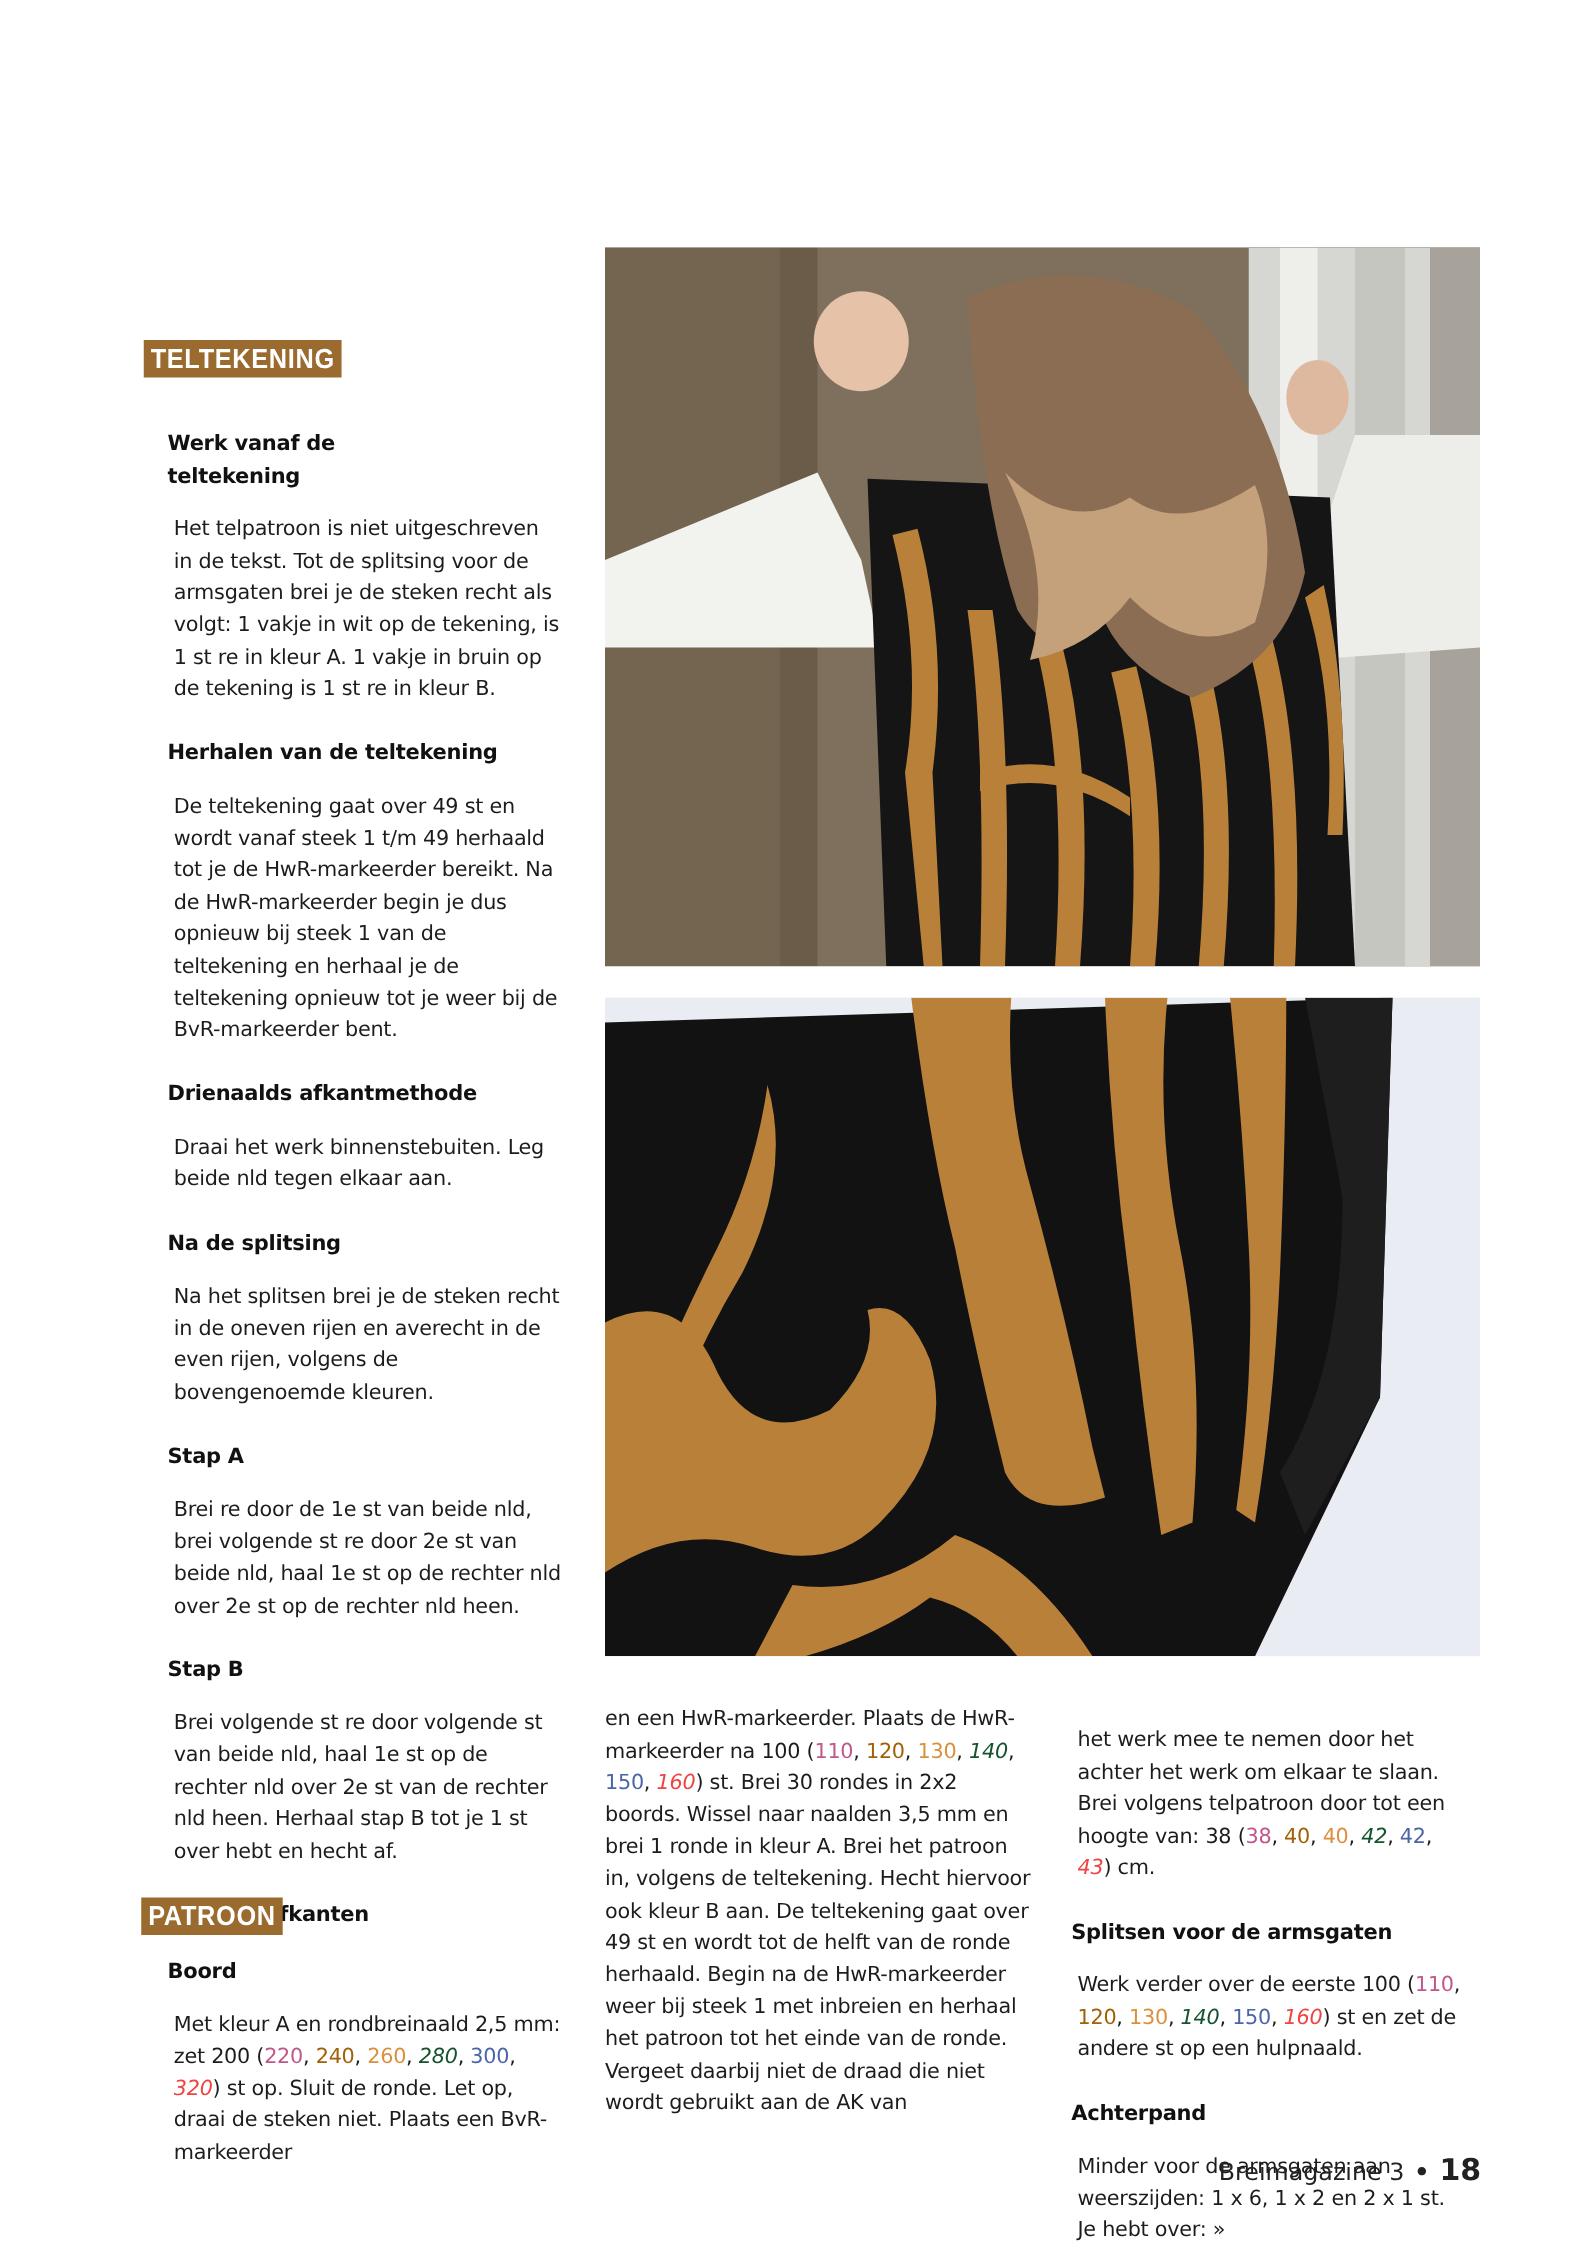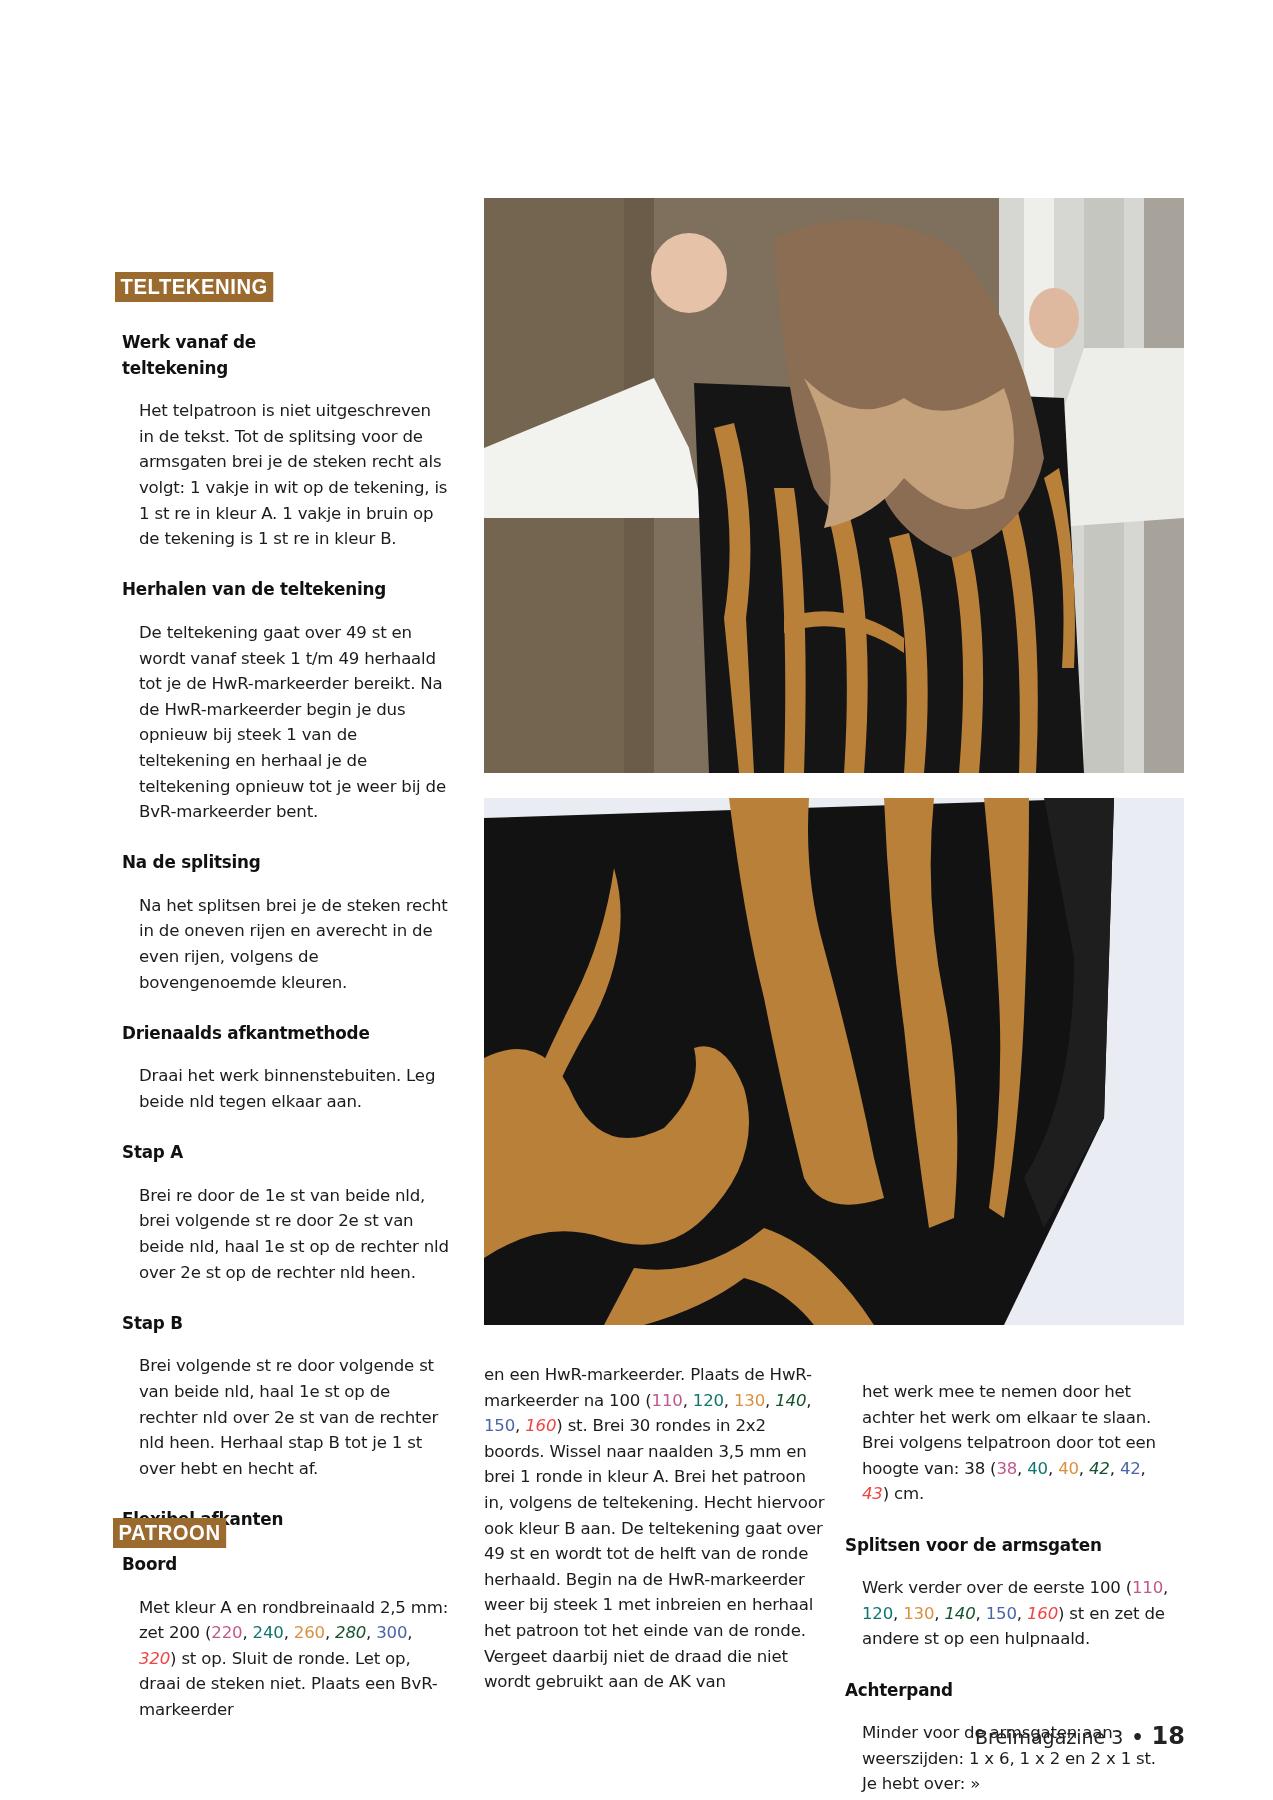--- a/index.html
+++ b/index.html
@@ -14,23 +14,23 @@
   .col-right { left: 845px; top: 1362px; width: 345px; }
   .section-tag {
     display: inline-block; background: #9a6a2e; color: #fff;
     font-family: "Liberation Sans", sans-serif; font-weight: bold;
     font-size: 22px; line-height: 30px; padding: 0 6px; letter-spacing: 0.6px;
     transform: scaleX(0.92); transform-origin: left;
   }
   .tag-teltekening { position: absolute; left: 115px; top: 272px; }
   .tag-patroon { position: absolute; left: 113px; top: 1518px; }
   .block { margin-bottom: 25.6px; }
-  .block h3 { margin: 0; font-size: 16.8px; line-height: 25.6px; font-weight: bold; color: #111; }
+  .block h3 { margin: 12px; font-size: 16.8px; line-height: 25.6px; font-weight: bold; color: #111; }
   .block p { margin: 17px; }
-  .sz-1 { color: #c0588c; } .sz-2 { color: #0f766e; } .sz-3 { color: #d9913f; }
+  .sz-1 { color: #c0588c; } .sz-2 { color: #a16207; } .sz-3 { color: #d9913f; }
   .sz-4 { color: #14532d; font-style: italic; } .sz-5 { color: #4c65a8; } .sz-6 { color: #ef4444; font-style: italic; }
 
   .photo { position: absolute; overflow: hidden; }
   .photo-top { left: 484px; top: 198px; width: 700px; height: 575px; background: #7d6f5c; }
   .photo-bottom { left: 484px; top: 798px; width: 700px; height: 527px; background: #eef0f4; }
 
   .footer { position: absolute; right: 88px; top: 1722px; font-size: 19px; color: #222; }
   .footer .dot { margin: 0 8px; font-weight: bold; }
   .footer .page { font-weight: bold; font-size: 24px; }
 </style>
@@ -42,26 +42,26 @@
 <div class="col col-left">
   <div class="block">
     <h3 style="width:170px">Werk vanaf de teltekening</h3>
     <p>Het telpatroon is niet uitgeschreven in de tekst. Tot de splitsing voor de armsgaten brei je de steken recht als volgt: 1 vakje in wit op de tekening, is 1 st re in kleur A. 1 vakje in bruin op de tekening is 1 st re in kleur B.</p>
   </div>
   <div class="block">
     <h3>Herhalen van de teltekening</h3>
     <p>De teltekening gaat over 49 st en wordt vanaf steek 1 t/m 49 herhaald tot je de HwR-markeerder bereikt. Na de HwR-markeerder begin je dus opnieuw bij steek 1 van de teltekening en herhaal je de teltekening opnieuw tot je weer bij de BvR-markeerder bent.</p>
   </div>
   <div class="block">
+    <h3>Drienaalds afkantmethode</h3>
+    <p>Draai het werk binnenstebuiten. Leg beide nld tegen elkaar aan.</p>
+  </div>
+  <div class="block">
     <h3>Na de splitsing</h3>
     <p>Na het splitsen brei je de steken recht in de oneven rijen en averecht in de even rijen, volgens de bovengenoemde kleuren.</p>
-  </div>
-  <div class="block">
-    <h3>Drienaalds afkantmethode</h3>
-    <p>Draai het werk binnenstebuiten. Leg beide nld tegen elkaar aan.</p>
   </div>
   <div class="block">
     <h3>Stap A</h3>
     <p>Brei re door de 1e st van beide nld, brei volgende st re door 2e st van beide nld, haal 1e st op de rechter nld over 2e st op de rechter nld heen.</p>
   </div>
   <div class="block">
     <h3>Stap B</h3>
     <p>Brei volgende st re door volgende st van beide nld, haal 1e st op de rechter nld over 2e st van de rechter nld heen. Herhaal stap B tot je 1 st over hebt en hecht af.</p>
   </div>
   <div class="block">

